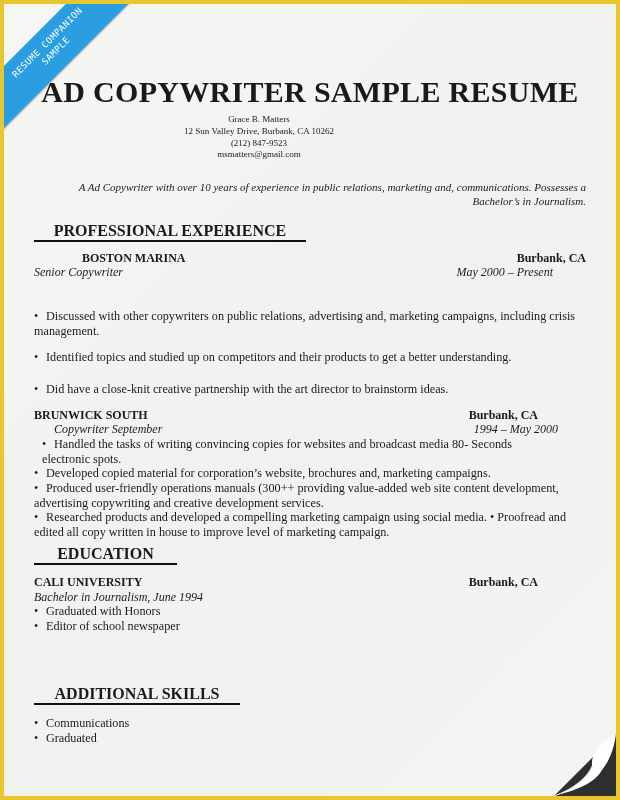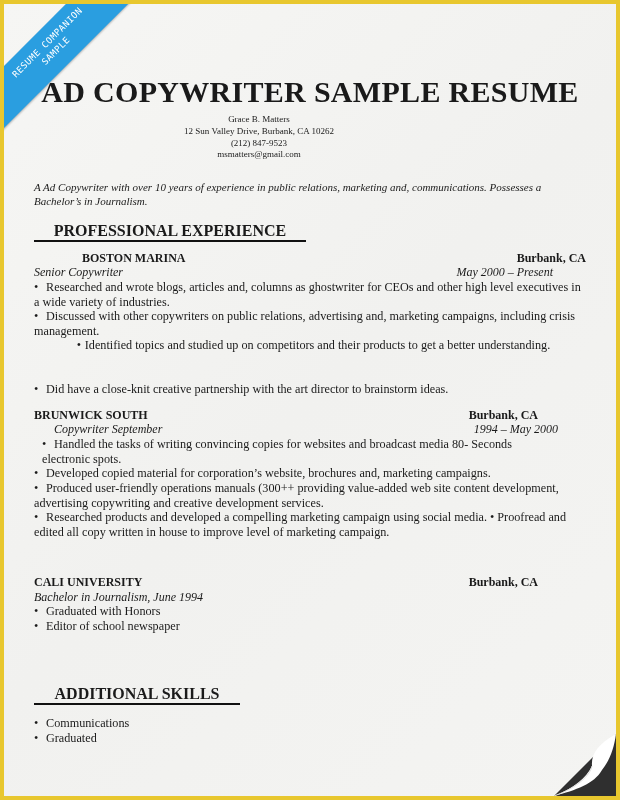--- a/index.html
+++ b/index.html
@@ -22,21 +22,21 @@
   }
   .title {
     position:absolute; left:0; width:612px; top:71px; text-align:center;
     font-weight:bold; font-size:30px; letter-spacing:0.3px;
   }
   .contact {
     position:absolute; top:110px; left:0; width:510px; text-align:center;
     font-size:9px; line-height:11.8px;
   }
   .summary {
-    position:absolute; top:177px; left:30px; width:552px; text-align:left;
+    position:absolute; top:177px; left:30px; width:552px; text-align:right;
     font-style:italic; font-size:11px; line-height:13.5px;
   }
   .sec-head {
     position:absolute; left:30px; font-weight:bold; font-size:16px;
     border-bottom:2px solid #111; line-height:17px; padding-bottom:1px;text-align:center;
   }
   .row {
     position:absolute; left:30px; width:548px; font-size:12px; line-height:14.5px;
   }
   .row .r { position:absolute; right:0; top:0; }
@@ -69,38 +69,38 @@
   <div class="sec-head" style="top:218px;width:272px;">PROFESSIONAL EXPERIENCE</div>
 
   <div class="row b" style="top:247px;margin-left:48px;">
     <span>BOSTON MARINA</span>
     <span class="r" style="right:44px;">Burbank, CA</span>
   </div>
   <div class="row i" style="top:261px;">
     <span>Senior Copywriter</span>
     <span class="r" style="right:29px;">May 2000 – Present</span>
   </div>
-  <div class="txt bul" style="top:276px;">Researched and wrote blogs, articles and, columns as ghostwriter for CEOs and other high level executives in a wide variety of industries.</div>
   <div class="txt bul" style="top:305px;">Discussed with other copywriters on public relations, advertising and, marketing campaigns, including crisis management.</div>
-  <div class="txt bul" style="top:334px;text-align:center;">Identified topics and studied up on competitors and their products to get a better understanding.</div>
+  <div class="txt bul" style="top:346px;">Identified topics and studied up on competitors and their products to get a better understanding.</div>
   <div class="txt bul" style="top:378px;">Did have a close-knit creative partnership with the art director to brainstorm ideas.</div>
 
   <div class="row b" style="top:404px;">
     <span>BRUNWICK SOUTH</span>
     <span class="r" style="right:44px;">Burbank, CA</span>
   </div>
   <div class="row i" style="top:418px;margin-left:20px;">
     <span>Copywriter September</span>
     <span class="r" style="right:44px;">1994 – May 2000</span>
   </div>
   <div class="txt bul" style="top:433px;padding-left:8px;width:470px;">Handled the tasks of writing convincing copies for websites and broadcast media 80- Seconds electronic spots.</div>
   <div class="txt bul" style="top:462px;">Developed copied material for corporation’s website, brochures and, marketing campaigns.</div>
   <div class="txt bul" style="top:477px;">Produced user-friendly operations manuals (300++ providing value-added web site content development, advertising copywriting and creative development services.</div>
   <div class="txt bul" style="top:506px;">Researched products and developed a compelling marketing campaign using social media. •  Proofread and edited all copy written in house to improve level of marketing campaign.</div>
 
+  <div class="sec-head" style="top:541px;width:143px;">EDUCATION</div>
   <div class="row b" style="top:571px;">
     <span>CALI UNIVERSITY</span>
     <span class="r" style="right:44px;">Burbank, CA</span>
   </div>
   <div class="row i" style="top:586px;">Bachelor in Journalism, June 1994</div>
   <div class="txt bul" style="top:600px;">Graduated with Honors</div>
   <div class="txt bul" style="top:615px;">Editor of school newspaper</div>
 
   <div class="sec-head" style="top:681px;width:206px;">ADDITIONAL SKILLS</div>
   <div class="txt bul" style="top:712px;">Communications</div>

